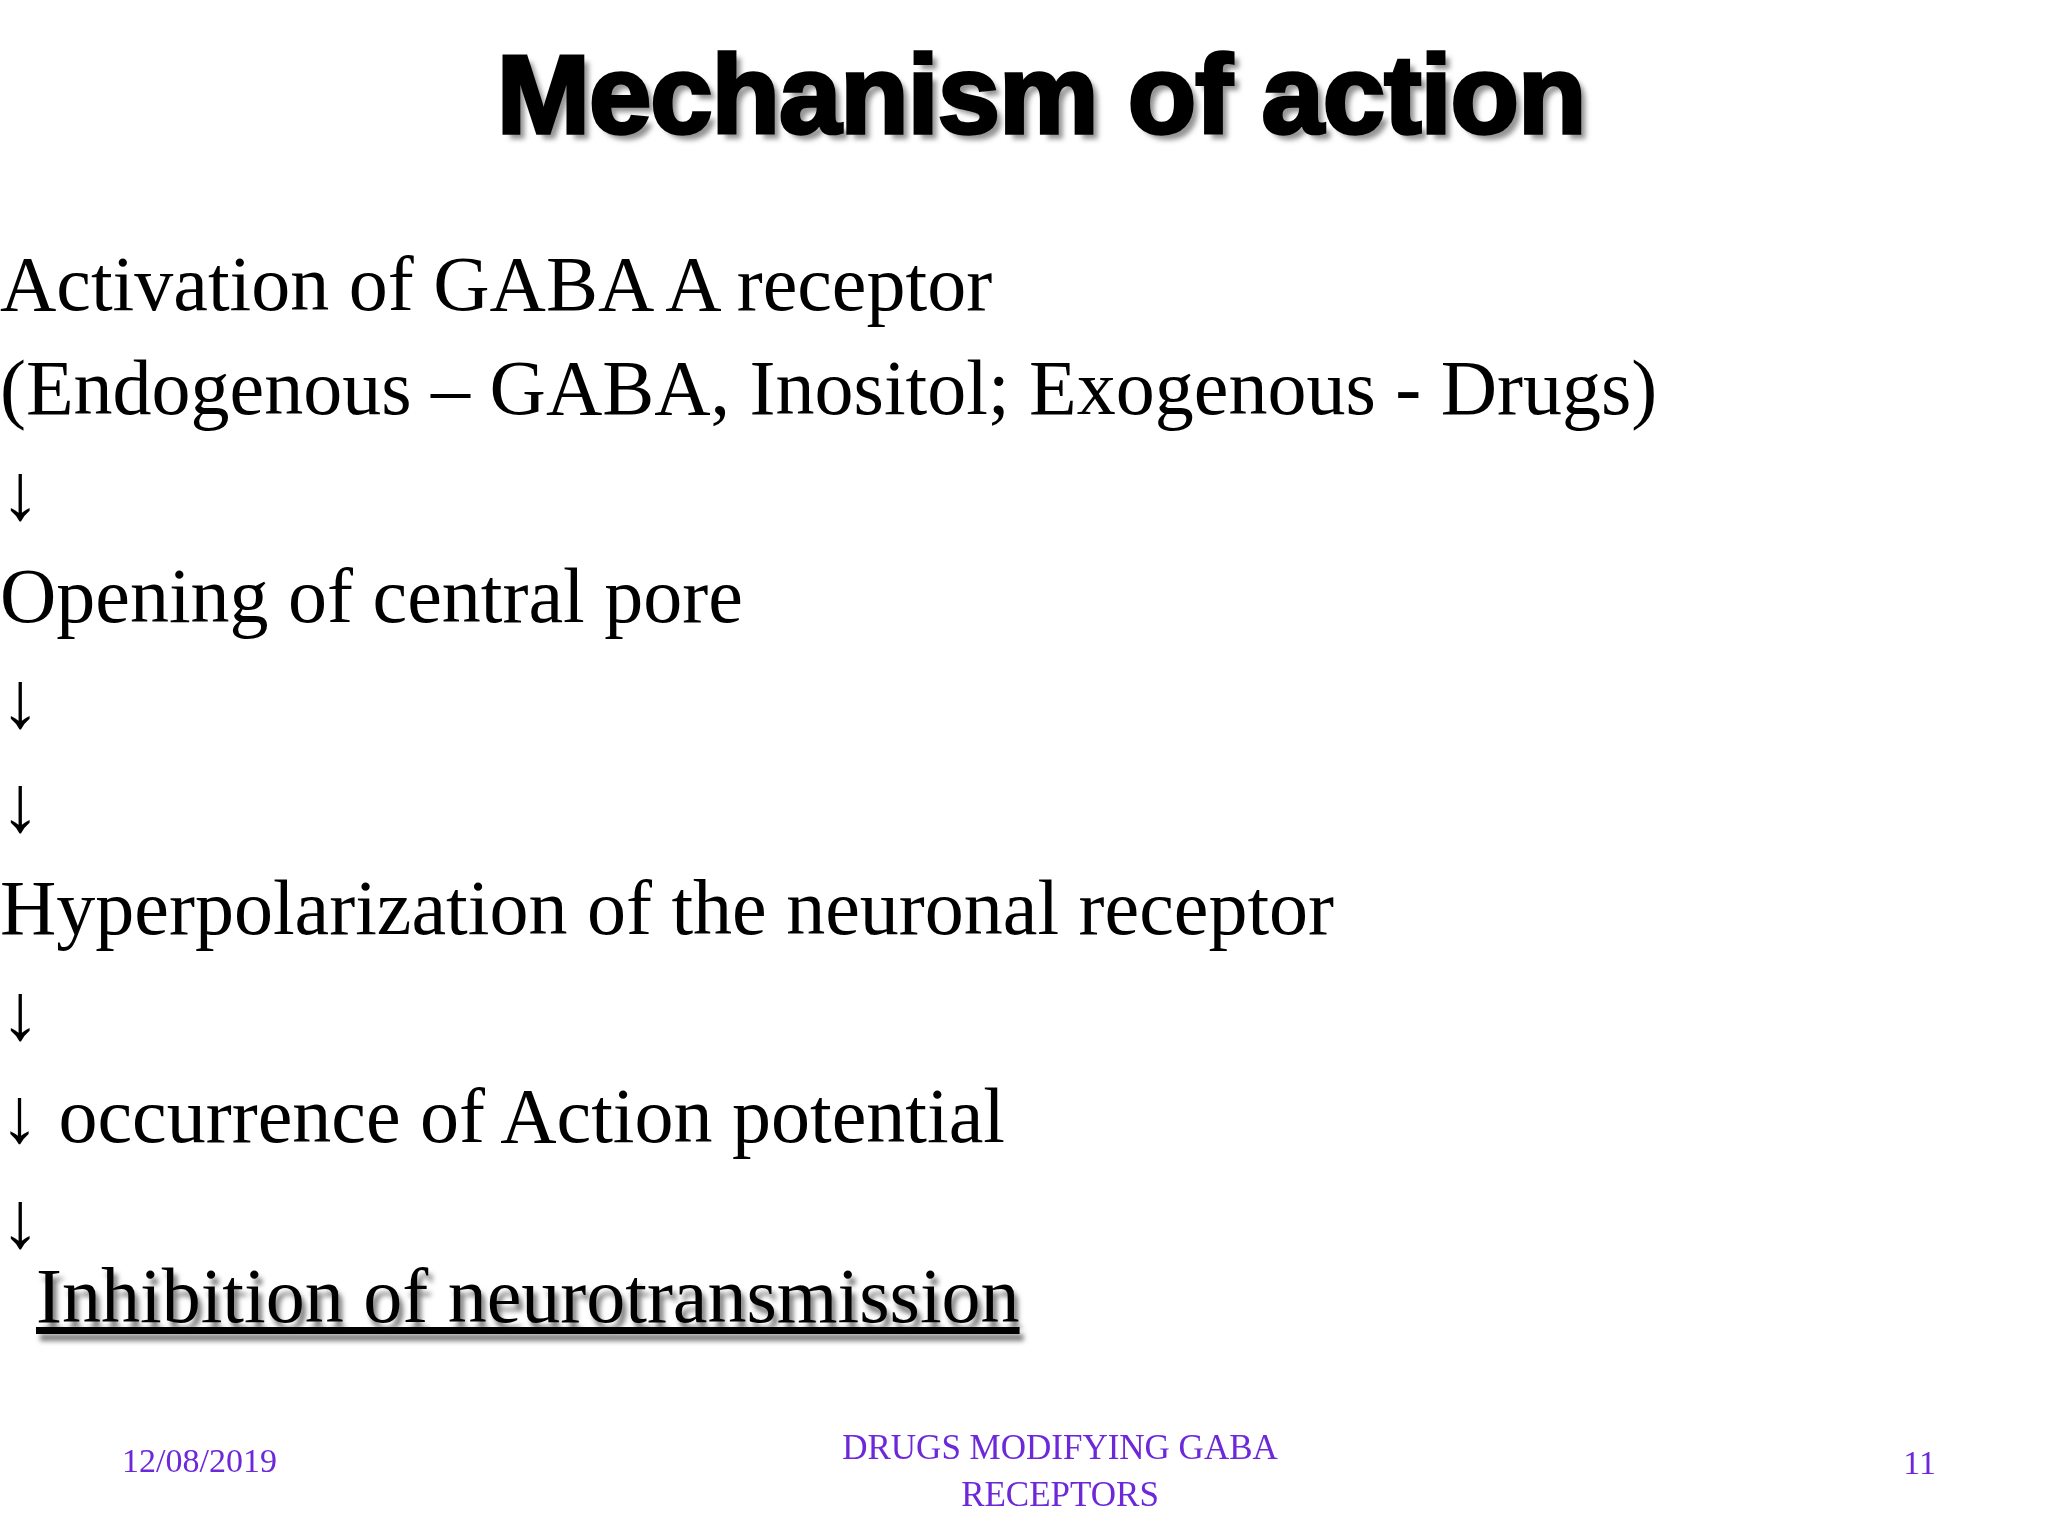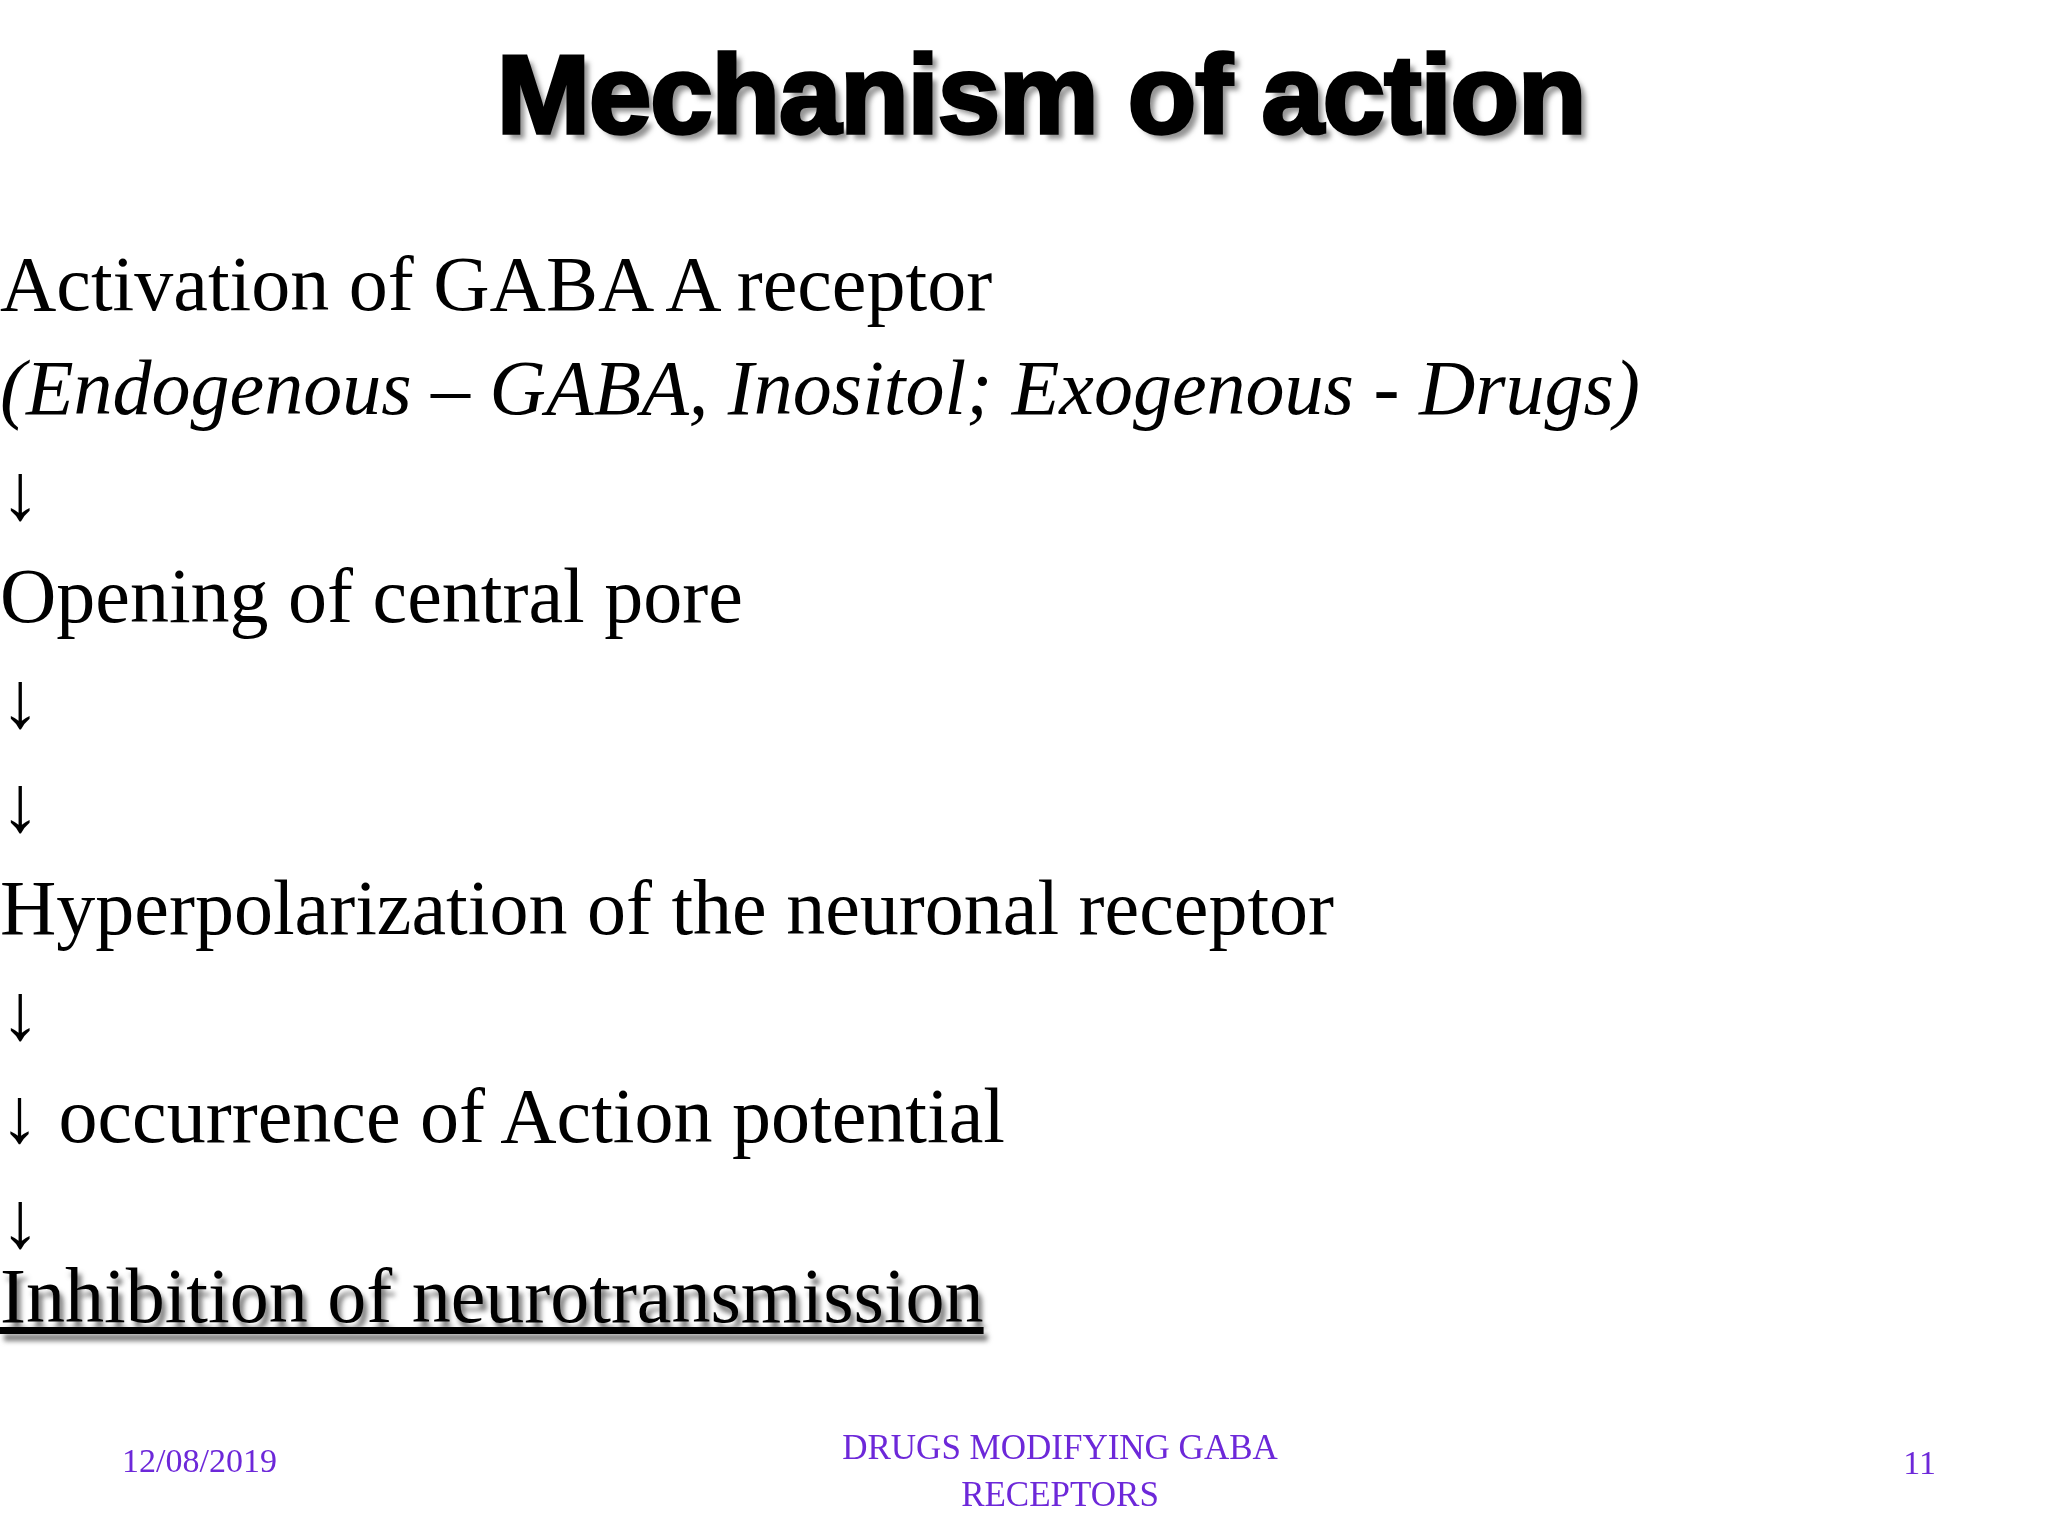--- a/index.html
+++ b/index.html
@@ -43,37 +43,37 @@
     width: 100%;
     font-size: 78px;
     line-height: 104px;
     z-index: 2;
   }
   .flow .line {
     height: 104px;
     white-space: nowrap;
   }
   .flow .sub {
-    font-style: italic;
   }
   .flow .arrow {
     font-size: 80px;
   }
   .flow sup {
     font-size: 55%;
     position: relative;
     top: -0.05em;
     vertical-align: super;
     line-height: 0;
   }
   .flow .final {
     margin-top: -28px;
     text-decoration: underline;
     text-underline-offset: 5px;
     text-shadow: 4px 7px 5px rgba(80,80,80,0.75);
+    padding-left: 36px;
   }
   .footer {
     position: absolute;
     left: 0;
     top: 0;
     width: 100%;
     height: 100%;
     z-index: 1;
     color: #6d28d9;
   }

